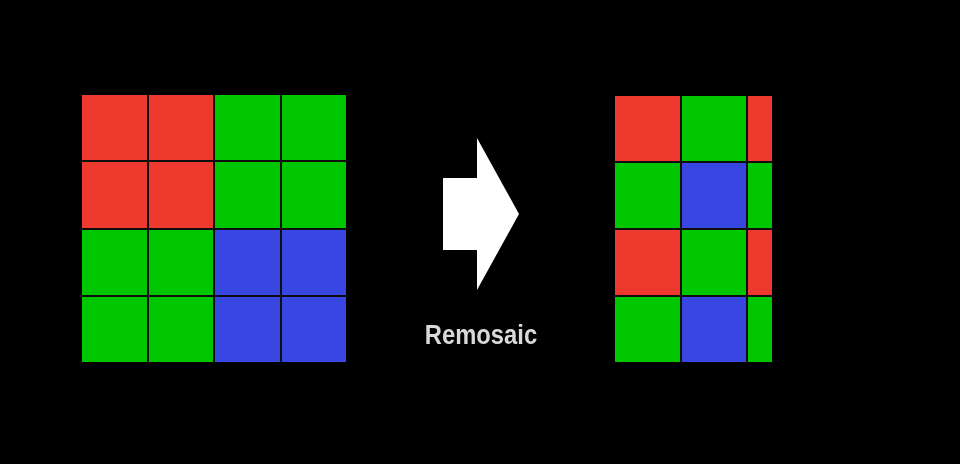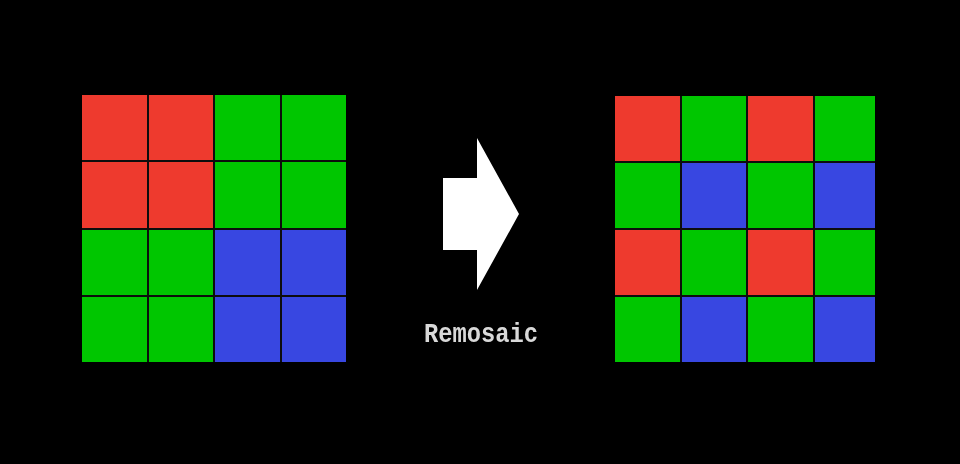--- a/index.html
+++ b/index.html
@@ -2,25 +2,25 @@
 <html style="--background: #000000; --grid_line: #0d0d0d; --arrow: #ffffff; --label_text: #d9d9d9;"><head>
 <meta charset="utf-8">
 <style>
   html, body {
     margin: 0;
     padding: 0;
     background: #000000;
   }
   .stage {
     position: relative;
-    width: 875px;
+    width: 772px;
     height: 464px;
     background: var(--background, #000);
     overflow: hidden;
-    font-family: Liberation Mono, monospace;
+    font-family: Liberation Sans, sans-serif;
   }
   .pixel-grid {
     position: absolute;
     display: grid;
     grid-template-columns: repeat(4, 1fr);
     grid-template-rows: repeat(4, 1fr);
     gap: 2px;
     background: var(--grid_line, #0d0d0d);
   }
   .pixel-grid .cell {

